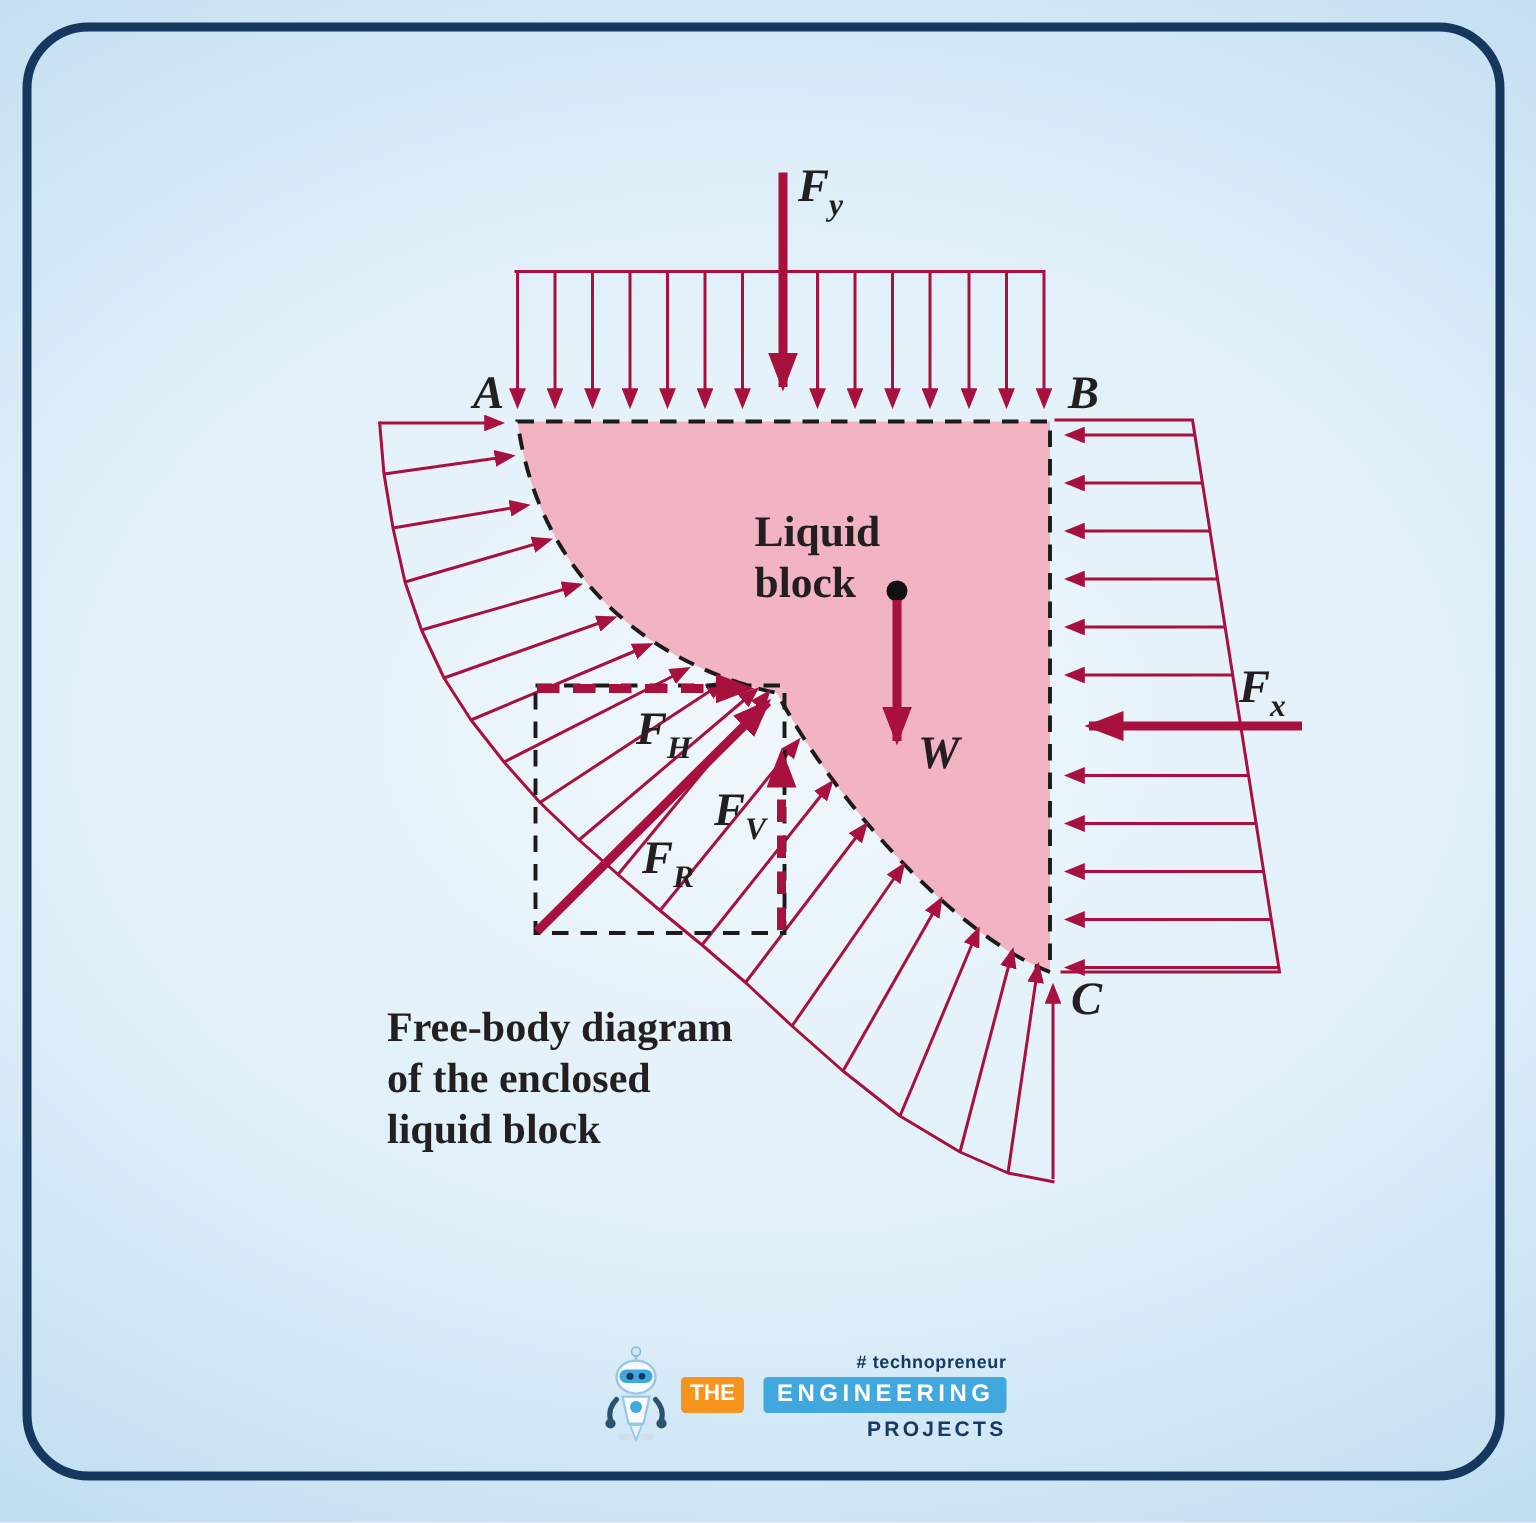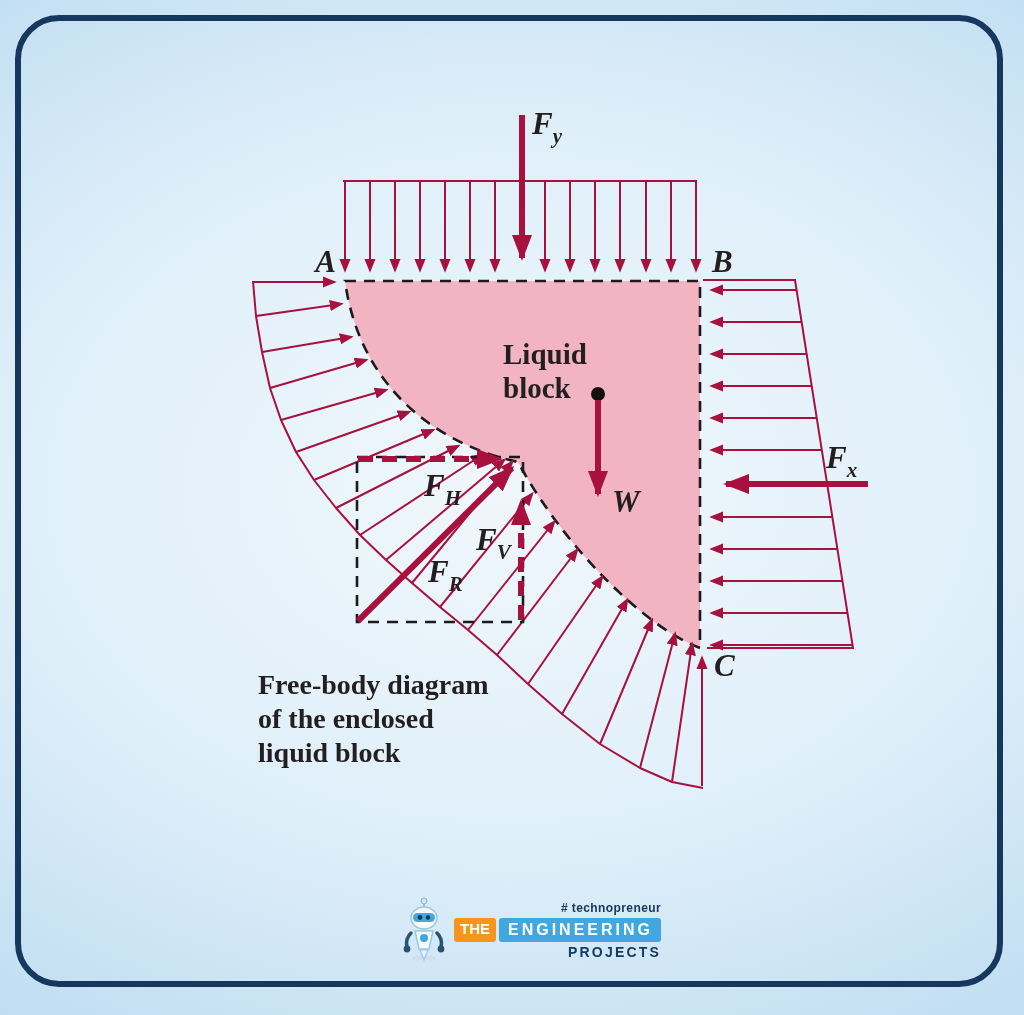--- a/index.html
+++ b/index.html
@@ -42,21 +42,21 @@
   .tlabel{font-family:"Liberation Serif",serif;font-weight:700;font-size:29px;
           fill:var(--label-black);font-style:normal;}
   .caption{font-family:"Liberation Serif",serif;font-weight:700;font-size:28px;
            fill:var(--label-black);}
   
   .logo{position:absolute;left:401px;top:897px;display:flex;align-items:center;gap:7px;
         font-family:"Liberation Sans",sans-serif;}
   .logo-right{display:flex;flex-direction:column;align-items:flex-end;}
   .logo-tagline{color:var(--logo-navy);font-size:12px;font-weight:700;letter-spacing:.4px;
         margin-bottom:3px;}
-  .logo-row{display:flex;gap:3px;align-items:stretch;}
+  .logo-row{display:flex;gap:13px;align-items:stretch;}
   .logo-the{background:var(--logo-orange);color:#fff;font-weight:700;font-size:15px;
         padding:2px 6px 3px;border-radius:3px;}
   .logo-eng{background:var(--logo-blue);color:#fff;font-weight:700;font-size:16px;
         letter-spacing:3px;padding:3px 8px 3px 9px;border-radius:3px;}
   .logo-projects{color:var(--logo-navy);font-weight:700;font-size:14px;letter-spacing:2.2px;
         margin-top:2px;}
 </style>
 </head>
 <body>
 

